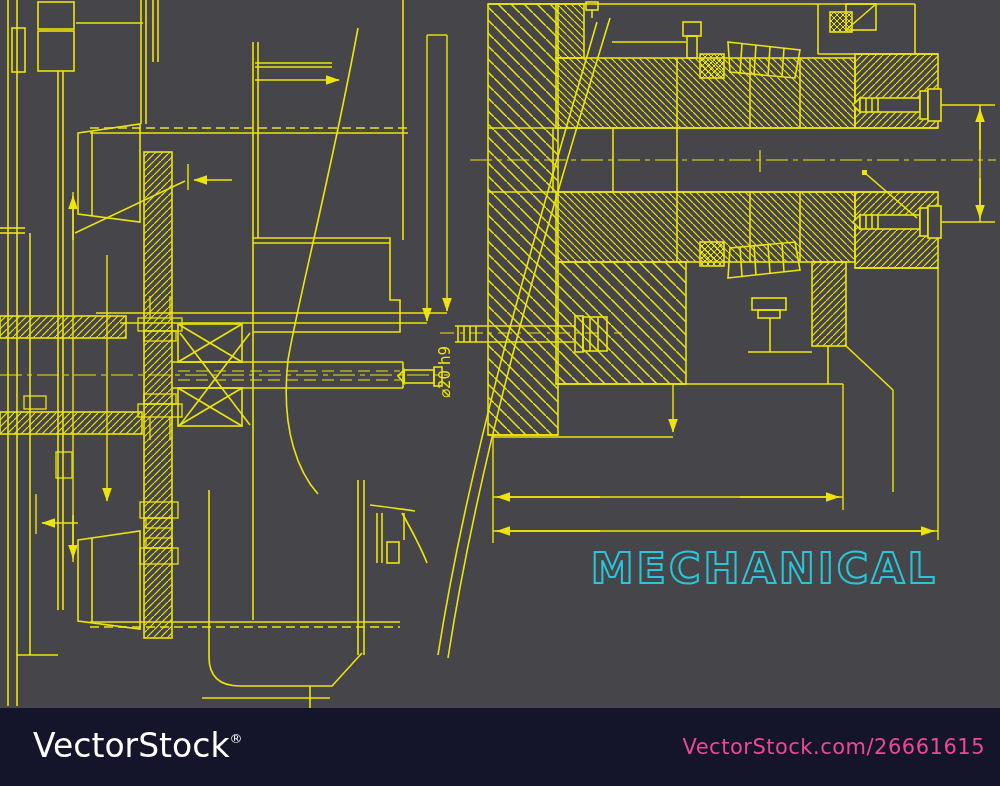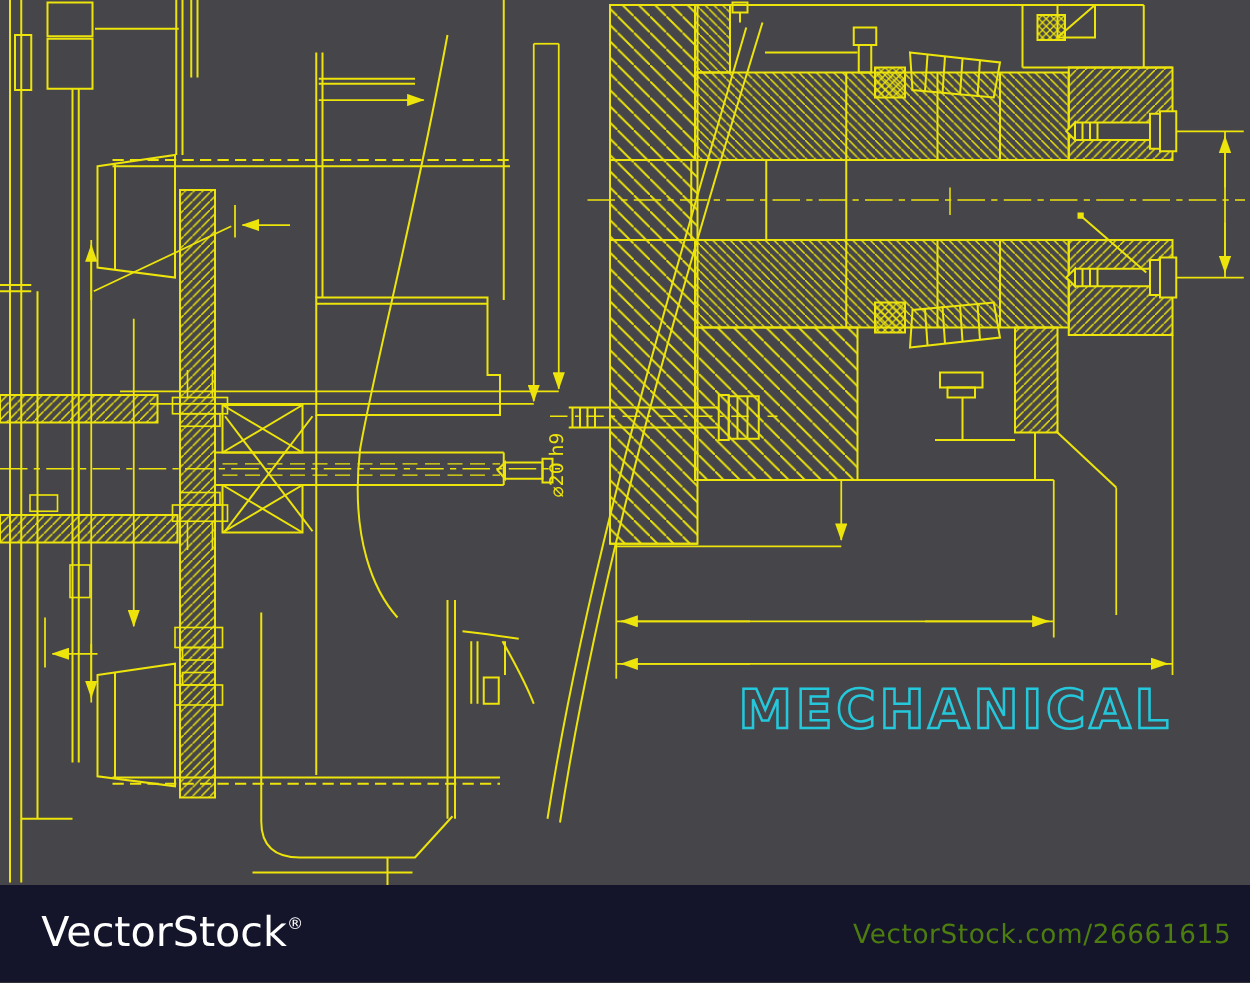--- a/index.html
+++ b/index.html
@@ -23,21 +23,21 @@
   }
   .wm-logo{
     position:absolute;left:33px;top:50%;transform:translateY(-54%);
     font-size:33px;letter-spacing:0;white-space:nowrap;
   }
   .wm-logo .lt{font-weight:normal}
   .wm-logo .bd{font-weight:normal}
   .wm-logo .reg{font-size:13px;vertical-align:14px;font-weight:normal}
   .wm-url{
     position:absolute;right:15px;top:50%;transform:translateY(-50%);
-    font-size:21px;letter-spacing:.5px;color:#4d7c0f;white-space:nowrap;text-align:center;
+    font-size:21px;letter-spacing:.5px;color:#ec4899;white-space:nowrap;text-align:center;
   }
 </style>
 </head>
 <body>
 
 <div class="stage">
 
   <svg class="blueprint" width="1000" height="708" viewBox="0 0 1000 708">
     <defs>
       <pattern id="pBack" width="13" height="13" patternUnits="userSpaceOnUse">

